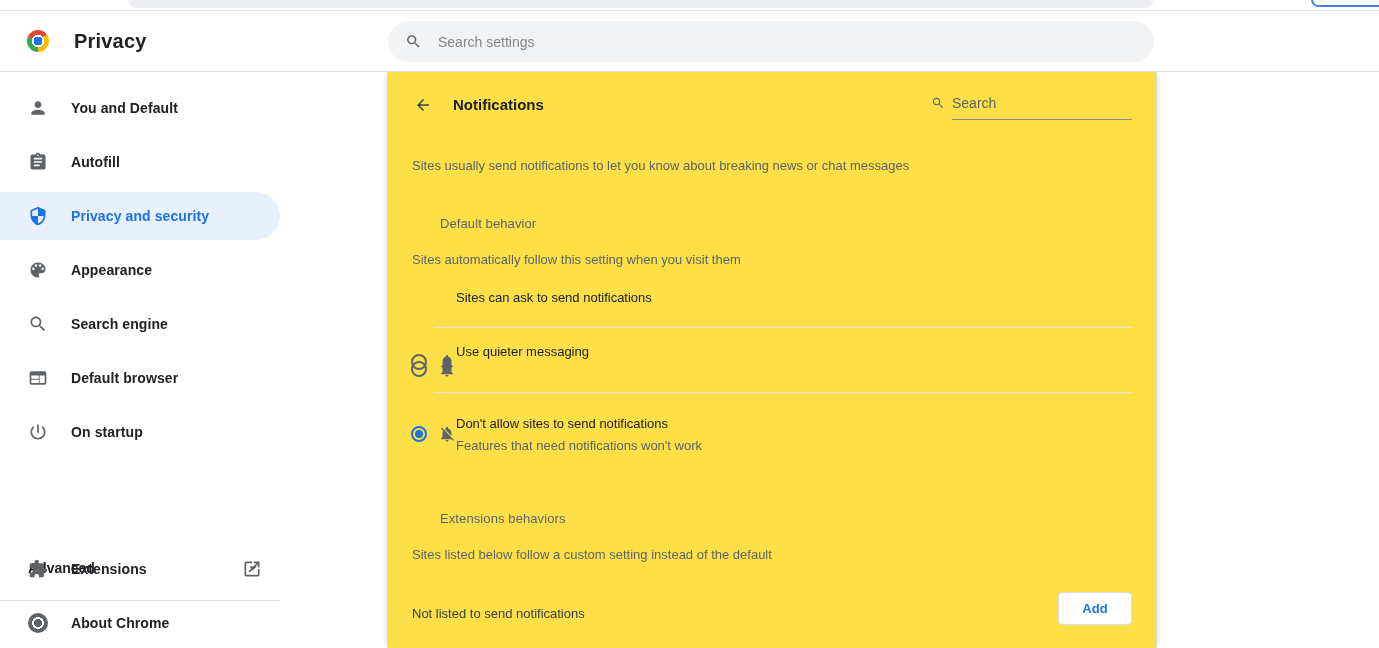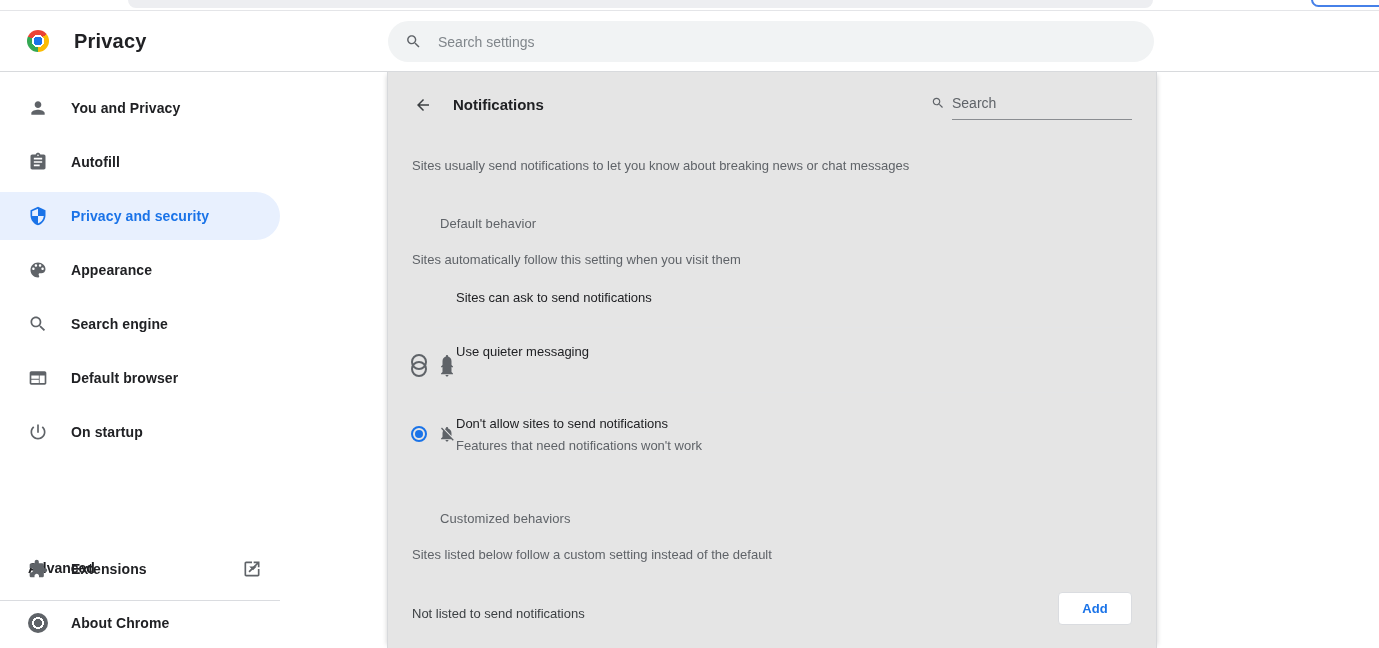--- a/index.html
+++ b/index.html
@@ -44,21 +44,21 @@
   .advanced-row .lbl { margin-left:28px; font-size:14px; font-weight:600; color:#202124; }
   .advanced-row svg { position:absolute; left:244px; width:18px; height:18px; fill:#5f6368; }
   .side-divider { position:absolute; left:0; top:528px; width:280px; height:1px; background:#dadce0; }
   .trail-icon { position:absolute !important; left:242px; margin-left:0 !important; }
   .about-logo { margin-left:28px; width:20px; height:20px; border-radius:50%; flex:none;
     background:
       radial-gradient(circle closest-side, #5f6368 0 42%, #fff 42% 58%, rgba(0,0,0,0) 58%),
       conic-gradient(#5f6368 0 360deg); }
 
   
-  .card { position:absolute; left:387px; top:72px; width:770px; height:576px; background:#e5e5e5;
+  .card { position:absolute; left:387px; top:72px; width:770px; height:576px; background:#fde047;
     border-left:1px solid #d7d9dc; border-right:1px solid #d7d9dc;
     box-shadow:3px 0 5px -3px rgba(0,0,0,.18), -3px 0 5px -3px rgba(0,0,0,.18); }
   .back-btn { position:absolute; left:20px; top:18px; width:30px; height:30px; border-radius:50%;
     display:flex; align-items:center; justify-content:center; cursor:pointer; }
   .back-btn svg { width:18px; height:18px; fill:#3c4043; }
   .card-title { position:absolute; left:65px; top:24px; font-size:15px; font-weight:600; color:#202124; line-height:17px; }
   .card-search { position:absolute; left:543px; top:22px; width:192px; height:28px; cursor:text; }
   .card-search svg { position:absolute; left:0; top:2px; width:14px; height:14px; fill:#5f6368; }
   .card-search .ph { position:absolute; left:21px; top:1px; font-size:14px; color:#5f6368; }
   .card-search .rule { position:absolute; left:21px; top:25px; width:180px; height:1px; background:#8a8d91; }
@@ -99,21 +99,21 @@
         </svg>
       <span class="ph">Search settings</span>
     </div>
   </header>
 
   <nav class="sidebar">
     <div class="nav-item" style="top:12px">
       <svg viewBox="0 0 24 24">
           <path d="M12 12c2.21 0 4-1.79 4-4s-1.79-4-4-4-4 1.79-4 4 1.79 4 4 4zm0 2c-2.67 0-8 1.34-8 4v2h16v-2c0-2.66-5.33-4-8-4z"></path>
         </svg>
-      <span class="lbl">You and Privacy</span>
+      <span class="lbl">You and Default</span>
     </div>
     <div class="nav-item" style="top:66px">
       <svg viewBox="0 0 24 24">
           <path d="M19 3h-4.18C14.4 1.84 13.3 1 12 1c-1.3 0-2.4.84-2.82 2H5c-1.1 0-2 .9-2 2v14c0 1.1.9 2 2 2h14c1.1 0 2-.9 2-2V5c0-1.1-.9-2-2-2zm-7 0c.55 0 1 .45 1 1s-.45 1-1 1-1-.45-1-1 .45-1 1-1zm2 14H7v-2h7v2zm3-4H7v-2h10v2zm0-4H7V7h10v2z"></path>
         </svg>
       <span class="lbl">Autofill</span>
     </div>
     <div class="nav-item selected" style="top:120px">
       <svg viewBox="0 0 24 24">
           <path d="M12 1L3 5v6c0 5.55 3.84 10.74 9 12 5.16-1.26 9-6.45 9-12V5l-9-4zm0 10.99h7c-.53 4.12-3.28 7.79-7 8.94V12H5V6.3l7-3.11v8.8z"></path>
@@ -203,19 +203,19 @@
     <div class="opt-label" style="top:272px">Use quieter messaging</div>
     <div class="row-divider" style="top:320px"></div>
 
     <span class="opt-radio sel" style="top:354px"></span>
     <svg class="opt-bell" style="top:353px" viewBox="0 0 24 24">
         <path d="M20 18.69L7.84 6.14 5.27 3.49 4 4.76l2.8 2.8v.01c-.52.99-.8 2.16-.8 3.42v5l-2 2v1h13.73l2 2 1.27-1.27-1-1.03zM12 22c1.11 0 2-.89 2-2h-4c0 1.11.89 2 2 2zm6-7.32V11c0-3.08-1.64-5.64-4.5-6.32V4c0-.83-.67-1.5-1.5-1.5s-1.5.67-1.5 1.5v.68c-.15.03-.29.08-.42.12-.1.03-.2.07-.3.11h-.01c-.01 0-.01 0-.02.01-.23.09-.46.2-.68.31 0 0-.01 0-.01.01L18 14.68z"></path>
       </svg>
     <div class="opt-label" style="top:344px">Don't allow sites to send notifications</div>
     <div class="opt-sub" style="top:366px">Features that need notifications won't work</div>
 
-    <div class="section-h" style="top:439px">Customized behaviors</div>
+    <div class="section-h" style="top:439px">Extensions behaviors</div>
     <div class="section-sub" style="top:475px">Sites listed below follow a custom setting instead of the default</div>
 
     <div class="exc-label">Not listed to send notifications</div>
     <button class="add-btn">Add</button>
   </main>
 </div>
 
 </body></html>

